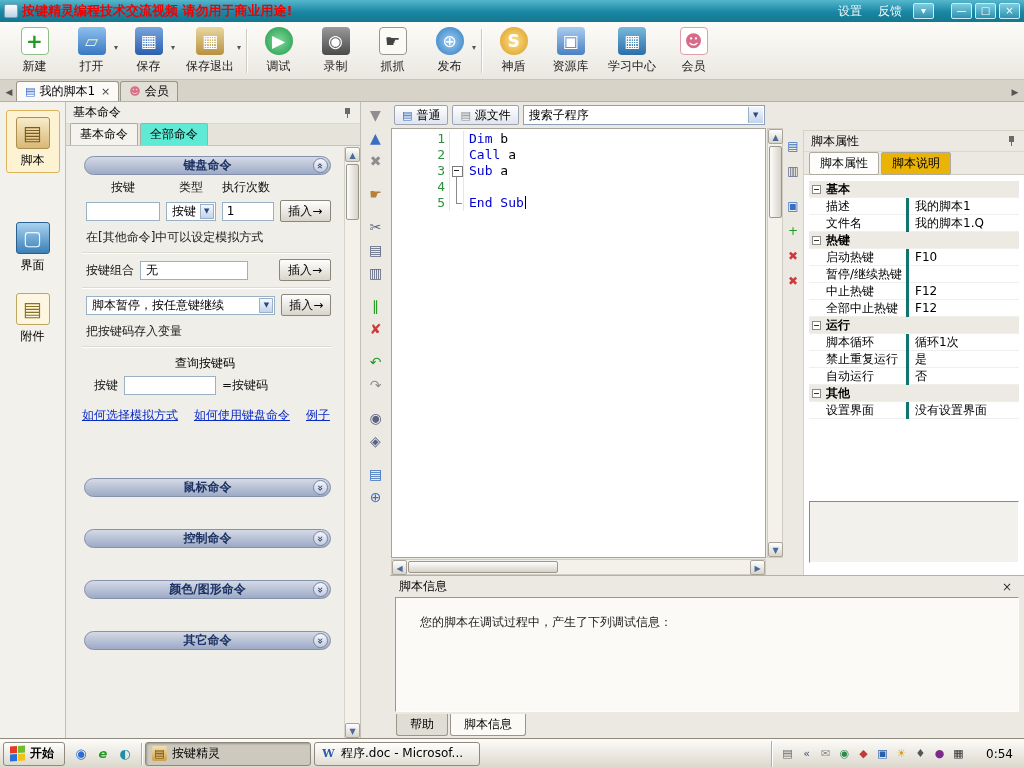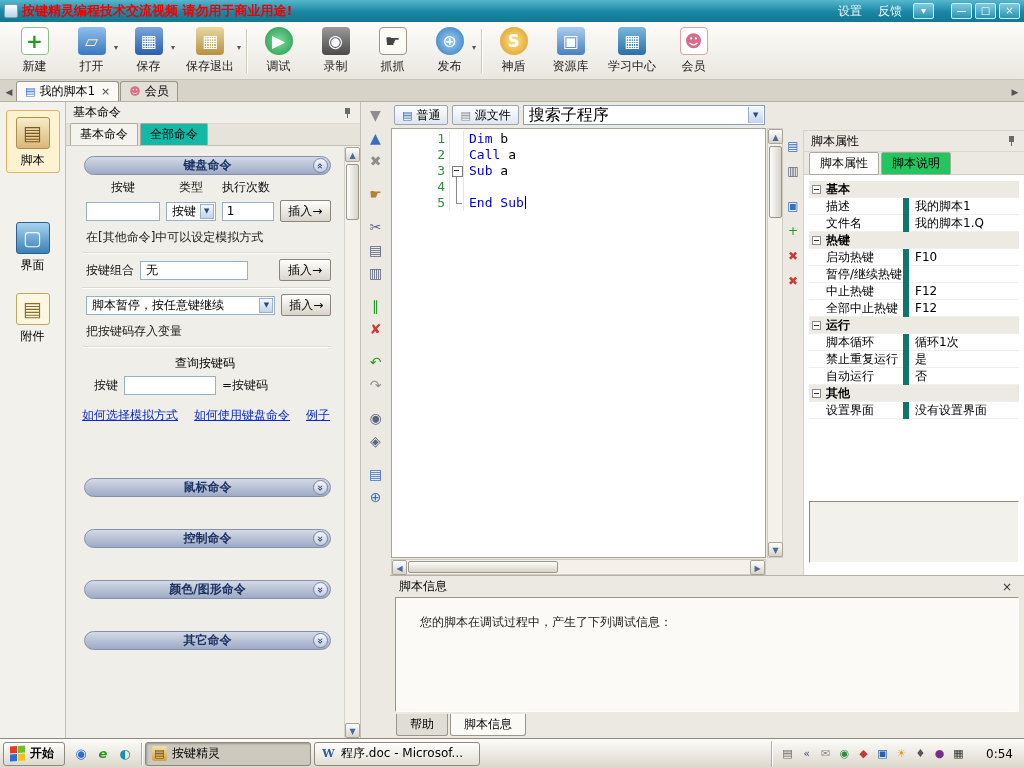--- a/index.html
+++ b/index.html
@@ -70,21 +70,21 @@
 .sico-attach { background:#fdf7e2; border:1px solid #bfa65e; color:#8a7020; }
 
 
 .cmd { position:absolute; left:66px; top:0; bottom:0; width:295px; background:#efeee9; border-right:1px solid #c3bfb5; }
 .cmd-title { height:22px; display:flex; align-items:center; padding:0 7px; border-bottom:1px solid #dbd8d0; }
 .pin { width:11px; height:12px; margin-left:auto; position:relative; }
 .pin::before { content:""; position:absolute; left:3px; top:1px; width:5px; height:6px; background:#6a6a66; }
 .pin::after { content:""; position:absolute; left:5px; top:7px; width:1px; height:4px; background:#6a6a66; }
 .cmd-tabs { height:22px; display:flex; align-items:flex-end; padding:0 4px; background:#e6e3db; border-bottom:1px solid #c6c2b8; }
 .ctab { padding:2px 9px; border:1px solid #aeaaa0; border-bottom:none; border-radius:2px 2px 0 0;
-  background:#14b8a6; margin-right:2px; }
+  background:#5eead4; margin-right:2px; }
 .ctab.active { background:#f4f3ee; }
 .cmd-body { position:absolute; top:45px; bottom:0; left:0; right:16px; padding-top:9px; overflow:hidden; }
 .vscroll { position:absolute; right:0; top:45px; bottom:0; width:16px; background:#f3f1ea; border-left:1px solid #d6d3ca; }
 .sb-btn { position:absolute; left:0; width:15px; height:15px; font-size:8px; color:#4a6a9a; text-align:center;
   line-height:15px; background:linear-gradient(#fefefe,#d8d4ca); border:1px solid #a8a49a; border-radius:2px; }
 .sb-btn.up { top:0; } .sb-btn.down { bottom:0; }
 .sb-thumb { position:absolute; left:1px; width:13px; background:linear-gradient(90deg,#fdfdfc,#d5d2c8);
   border:1px solid #9a968c; border-radius:2px; }
 .cmd .sb-thumb { top:17px; height:56px; }
 
@@ -123,21 +123,21 @@
 .c-gray{color:#8e8e8e;} .c-blue{color:#3a6fc0;} .c-green{color:#229922;} .c-red{color:#cc3a3a;}
 .c-dark{color:#5a6480;} .c-tan{color:#b8813a;}
 
 
 .editor { position:absolute; left:390px; top:0; width:393px; height:473px; background:#ece9e2; }
 .ed-toolbar { height:26px; display:flex; align-items:center; gap:4px; padding:0 4px; }
 .mode-btn { height:20px; display:flex; align-items:center; gap:4px; padding:0 7px;
   border:1px solid #9aa4b5; border-radius:2px; background:linear-gradient(#fefefe,#dfe5ee); }
 .mode-btn .mico { font-size:11px; }
 .combo { height:20px; width:242px; background:#fff; border:1px solid #8aa0b8; display:flex; align-items:center; position:relative; }
-.combo input { border:none; outline:none; flex:1; height:16px; font-size:16px; padding:0 5px;
+.combo input { border:none; outline:none; flex:1; height:16px; font-size:12px; padding:0 5px;
   font-family:"DejaVu Sans",sans-serif; background:transparent; }
 .combo .sarrow { position:absolute; right:1px; top:1px; bottom:1px; width:15px;
   background:linear-gradient(#f4f8fd,#c3d4ea); border-left:1px solid #9ab0c5; font-size:7px; color:#2a4a7a;
   display:flex; align-items:center; justify-content:center; }
 .combo .sarrow::after { content:"▼"; }
 .ed-code { position:absolute; top:26px; left:1px; right:17px; bottom:17px; background:#fff;
   border:1px solid #a8a49a; padding-top:2px; overflow:hidden; }
 .cline { display:flex; height:16px; font-family:"DejaVu Sans Mono","Liberation Mono",monospace; font-size:13px; line-height:16px; }
 .ln-margin { width:34px; }
 .ln-num { width:24px; text-align:right; padding-right:4px; color:#2e8f3e; border-right:1px solid #e6e6e6; }
@@ -162,28 +162,28 @@
 
 .rightbar { position:absolute; left:783px; top:28px; width:21px; height:445px; background:#ece9e2; border-right:1px solid #d5d2c8; }
 .ri { width:18px; height:18px; margin:7px auto 0; text-align:center; font-size:12px; line-height:18px; }
 .ri.gap { margin-top:17px; }
 
 
 .props { position:absolute; left:804px; right:0; top:28px; height:445px; background:#fff; border-top:1px solid #d5d2c8; }
 .props-title { height:21px; background:#ece9e2; display:flex; align-items:center; padding:0 7px; border-bottom:1px solid #dbd8d0; }
 .props-tabs { height:23px; background:#ece9e2; display:flex; align-items:center; padding:0 5px; gap:2px;
   border-bottom:1px solid #cfccc2; }
-.ptab { padding:2px 10px; border:1px solid #aeaaa0; background:#22c55e; border-radius:2px; }
+.ptab { padding:2px 10px; border:1px solid #aeaaa0; background:#eab308; border-radius:2px; }
 .ptab.active { background:#fdfdfb; }
 .pgrid { position:absolute; left:5px; right:5px; top:50px; }
 .prow { display:flex; align-items:center; height:17px; border-bottom:1px solid #f0efeb; }
 .prow.pgroup { background:#eceae3; font-weight:bold; }
 .pbox { width:9px; height:9px; border:1px solid #8a8a8a; background:#fff; position:relative; margin:0 5px 0 3px; flex:none; }
 .pbox::after { content:""; position:absolute; left:1px; right:1px; top:3px; height:1px; background:#333; }
-.pl { width:100px; padding-left:17px; border-right:6px solid #0f766e; overflow:hidden; white-space:nowrap; }
+.pl { width:100px; padding-left:17px; border-right:3px solid #0f766e; overflow:hidden; white-space:nowrap; }
 .pgroup .pl { border-right:none; padding-left:0; width:auto; }
 .pv { padding-left:6px; overflow:hidden; white-space:nowrap; }
 .pdesc { position:absolute; left:5px; right:5px; bottom:12px; height:62px; background:#f2f1ec;
   border:1px solid; border-color:#8e8a80 #fff #fff #8e8a80; }
 
 
 .info { position:absolute; left:390px; right:0; top:473px; bottom:0; background:#ece9e2; border-top:1px solid #b5b1a7; }
 .info-title { height:20px; display:flex; align-items:center; padding:0 9px; }
 .info-close { margin-left:auto; width:16px; height:15px; text-align:center; line-height:14px; font-size:12px;
   color:#333; border:1px solid transparent; }

